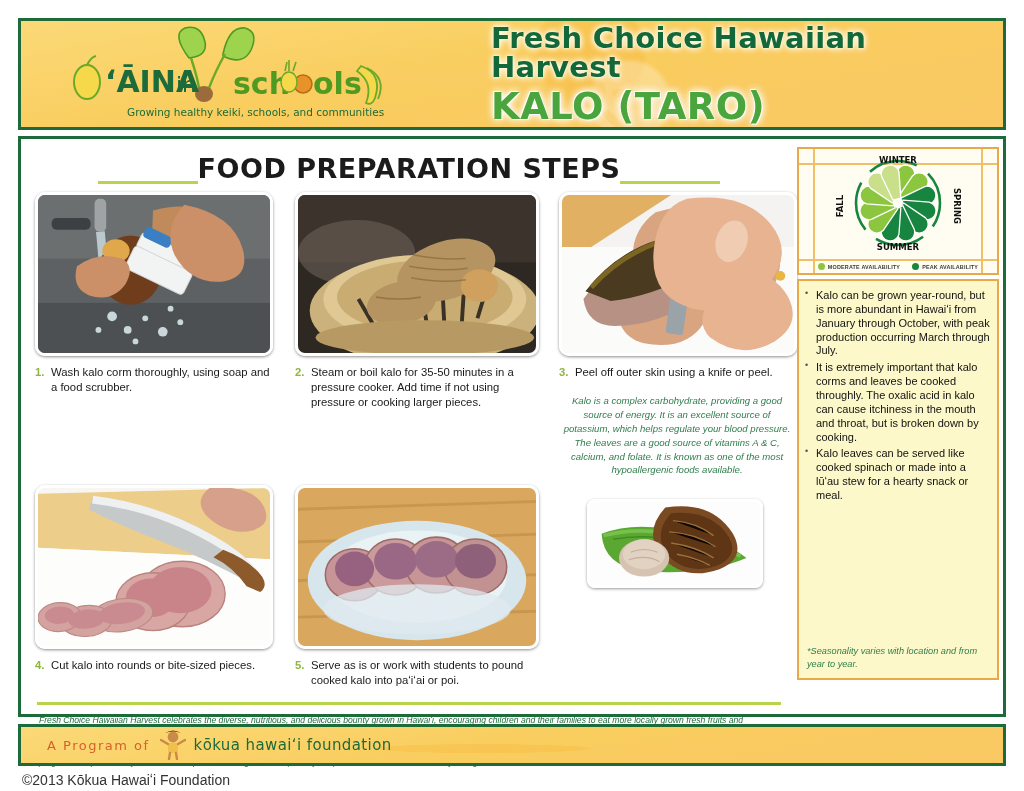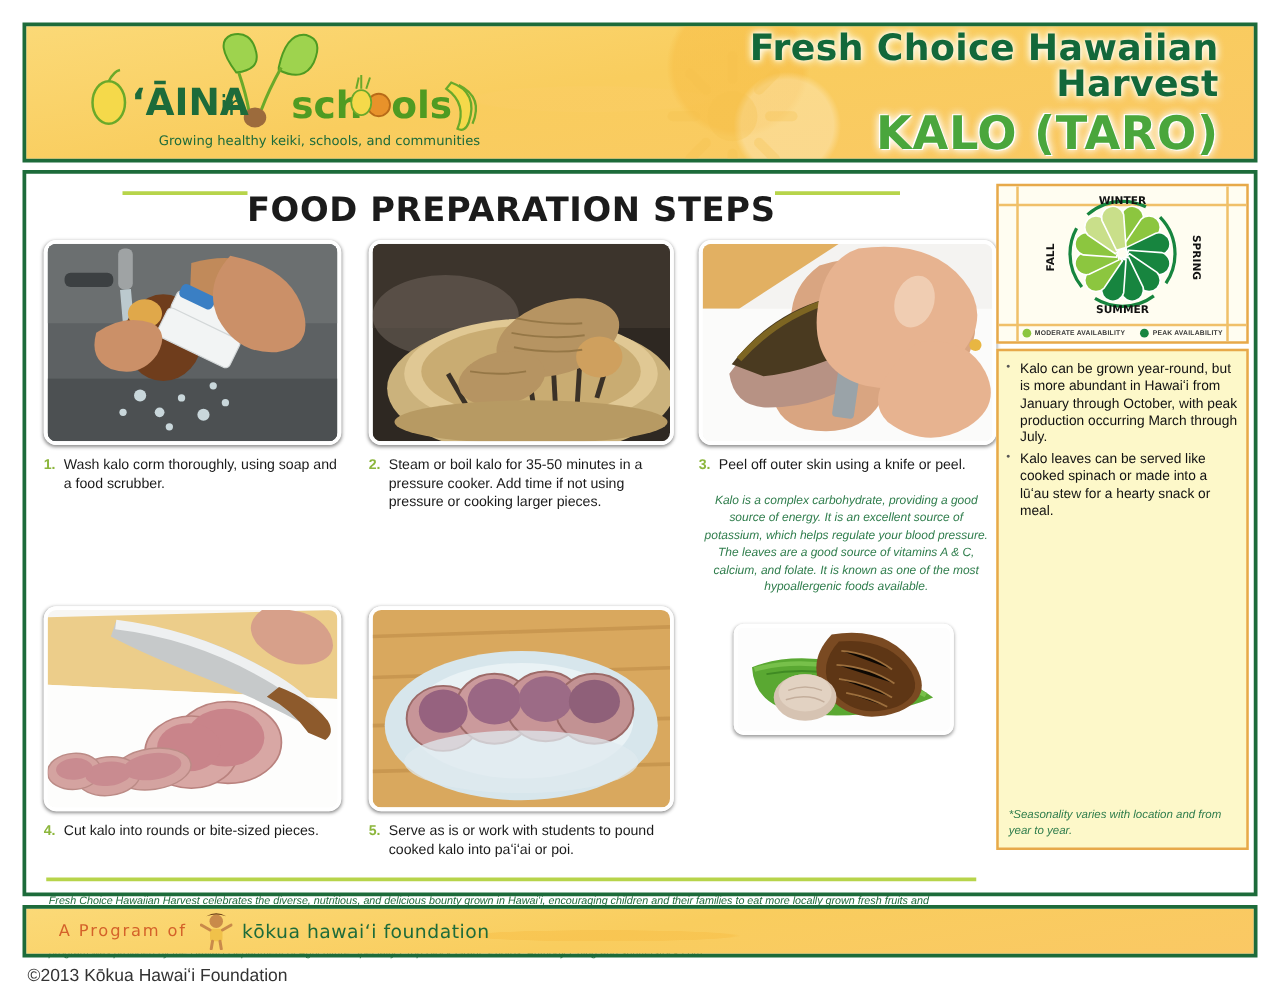--- a/index.html
+++ b/index.html
@@ -43,21 +43,21 @@
   .logo-wrap {
     position: relative;
     width: 470px; height: 112px;
     flex: 0 0 auto;
   }
   .logo-svg { position: absolute; left: 50px; top: 6px; }
 
   .header-titles {
     position: relative;
     flex: 1 1 auto;
-    text-align: right;
+    text-align: left;
     padding-right: 28px;
     line-height: 1;
   }
   .title-main {
     font-family: "DejaVu Sans", sans-serif;
     font-size: 29px;
     font-weight: bold;
     color: #13683a;
     letter-spacing: .3px;
     text-shadow: 0 0 7px #fffbe8, 0 0 7px #fffbe8, 0 0 3px #fffbe8;
@@ -84,21 +84,21 @@
 
   .left-col {
     position: relative;
     width: 776px;
     flex: 0 0 auto;
     padding: 10px 8px 0 8px;
   }
 
   
   .section-head {
-    display: flex; align-items: flex-start; justify-content: center;
+    display: flex; align-items: flex-end; justify-content: center;
     margin: 4px 0 8px 0;
   }
   .rule { height: 3px; background: #b7d44a; flex: 0 0 100px; }
   .section-title {
     font-family: "DejaVu Sans", sans-serif;
     font-size: 27px; font-weight: bold;
     color: #1b1b1b;
     letter-spacing: .5px;
   }
 
@@ -634,20 +634,21 @@
           <span class="lg">
             <span class="dot" style="background:#17853f"></span>
             <span>PEAK AVAILABILITY</span>
           </span>
         </div>
       </div>
 
       <div class="facts-box">
         <ul class="facts-list">
           <li>Kalo can be grown year-round, but is more abundant in Hawaiʻi from January through October, with peak production occurring March through July.</li>
+          <li>It is extremely important that kalo corms and leaves be cooked throughly. The oxalic acid in kalo can cause itchiness in the mouth and throat, but is broken down by cooking.</li>
           <li>Kalo leaves can be served like cooked spinach or made into a lūʻau stew for a hearty snack or meal.</li>
         </ul>
         <div class="season-note">*Seasonality varies with location and from year to year.</div>
       </div>
     </div>
   </div>
 
   <div class="footbar">
     <div class="footbar-texture"></div>
     <div class="prog-text">A Program of</div>

